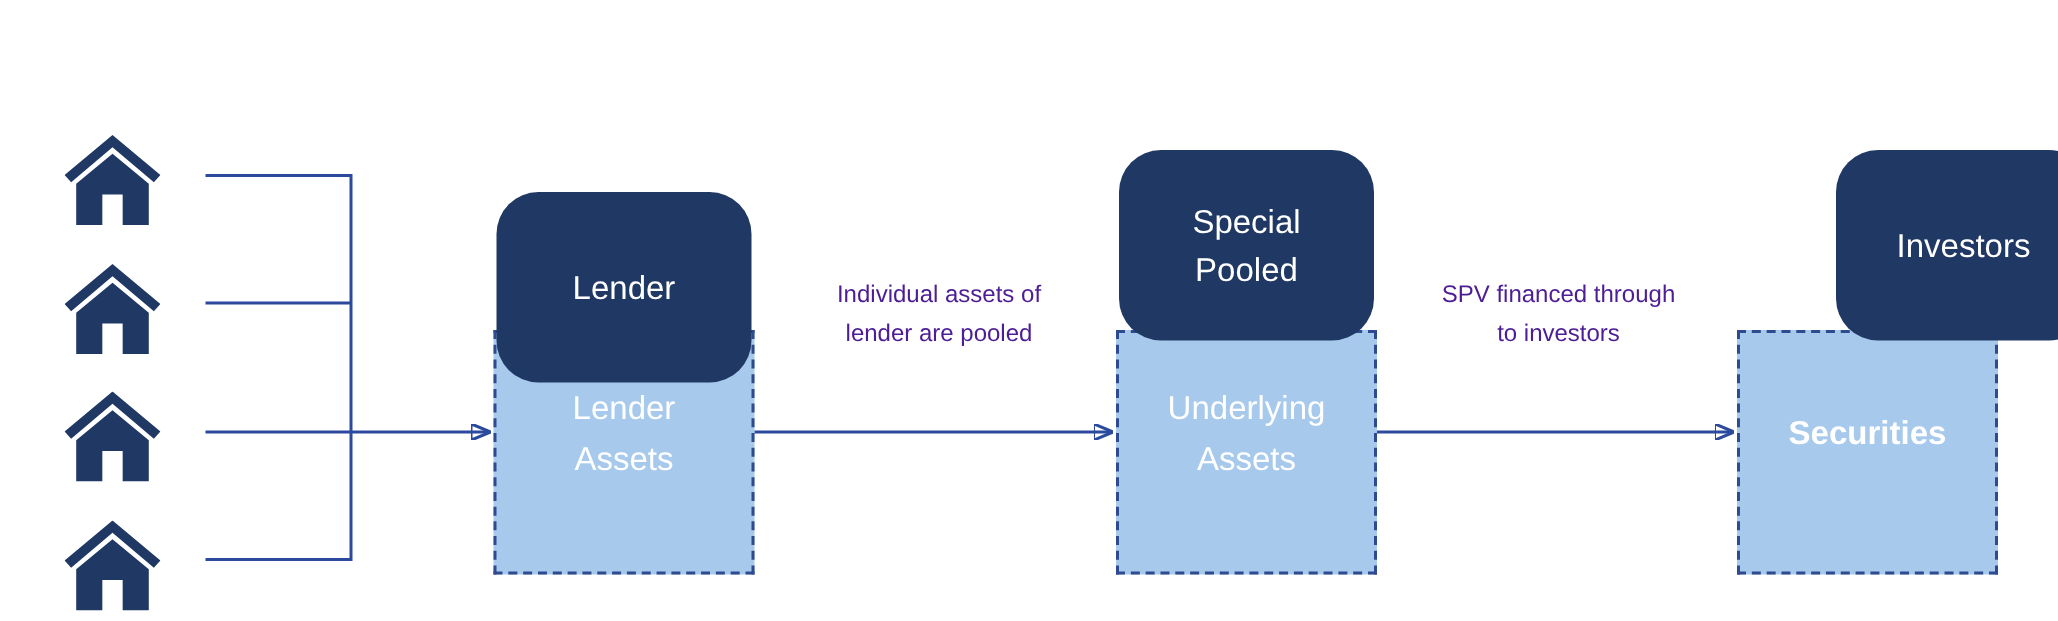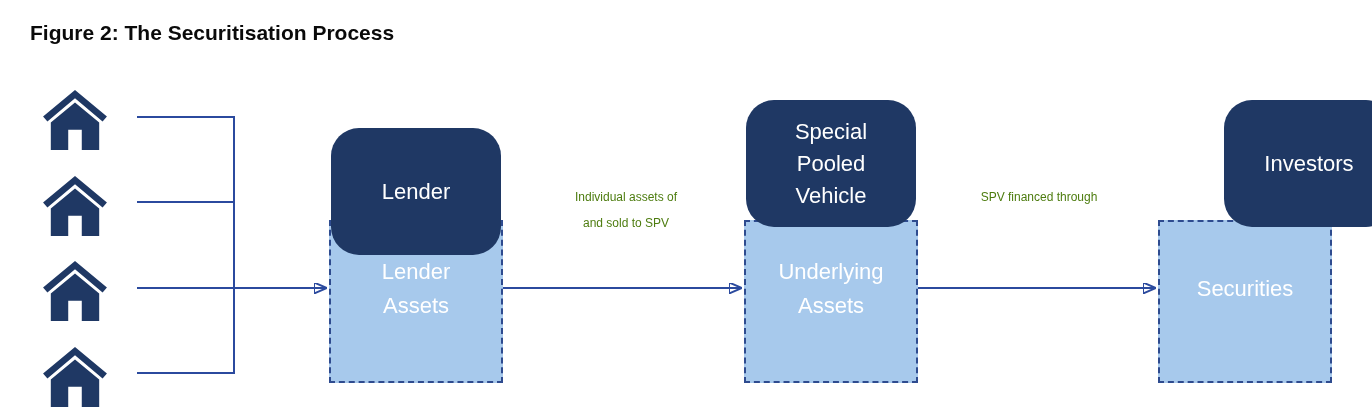--- a/index.html
+++ b/index.html
@@ -23,39 +23,38 @@
     position:absolute; top:220px; width:174px; height:163px;
     background:#A7C9EC; border:2px dashed #2E4B8F;
     display:flex; align-items:center; justify-content:center;
     padding-bottom:26px; z-index:1;
   }
   .box-dark {
     position:absolute; top:100px; width:170px; height:127px;
     background:#1F3864; border-radius:28px;
     display:flex; align-items:center; justify-content:center; z-index:2;
   }
-  .light-1 { left:329px; } .light-2 { left:744px; } .light-3 { left:1158px; }
+  .light-1 { left:329px; } .light-2 { left:744px; } .light-3 { left:1158px;font-weight:bold; }
   .dark-1  { left:331px;margin-top:28px; } .dark-2  { left:746px; } .dark-3  { left:1224px; }
 
   .top-label    { color:#ffffff; font-size:22px; line-height:32px; text-align:center; }
   .bottom-label { color:#ffffff; font-size:22px; line-height:34px; text-align:center; }
   .tline { display:block; }
 
   .annotation {
     position:absolute; top:184px; width:232px; z-index:2;
-    font-size:12px; line-height:26px; text-align:center; color:#4d7c0f;
+    font-size:16px; line-height:26px; text-align:center; color:#4c1d95;
   }
   .ann-1 { left:510px; } .ann-2 { left:923px;text-align:center; }
 </style>
 </head>
 <body>
 
 <div class="canvas">
 
-  <div class="title">Figure 2: The Securitisation Process</div>
 
   <svg class="connectors" width="1372" height="414" viewBox="0 0 1372 414">
     <defs>
       <marker id="ah" markerUnits="userSpaceOnUse" markerWidth="13" markerHeight="11" refX="12" refY="5.5" orient="auto">
         <path d="M0,0 L13,5.5 L0,11 Z" fill="#2B4A9E" stroke="none"></path>
       </marker>
     </defs>
     <path d="M137 117 H234"></path>
     <path d="M137 202 H234"></path>
     <path d="M137 373 H234"></path>
@@ -105,36 +104,36 @@
   <div class="box-light light-2">
     <div class="bottom-label">
         <span class="tline">Underlying</span>
         <span class="tline">Assets</span>
       </div>
   </div>
   <div class="box-dark dark-2">
     <div class="top-label">
         <span class="tline">Special</span>
         <span class="tline">Pooled</span>
-        <span class="tline">Vehicle</span>
       </div>
   </div>
 
   <div class="box-light light-3">
     <div class="bottom-label">
         <span class="tline">Securities</span>
       </div>
   </div>
   <div class="box-dark dark-3">
     <div class="top-label">
         <span class="tline">Investors</span>
       </div>
   </div>
 
   <div class="annotation ann-1">
       <span class="tline">Individual assets of</span>
-      <span class="tline">and sold to SPV</span>
+      <span class="tline">lender are pooled</span>
     </div>
   <div class="annotation ann-2">
       <span class="tline">SPV financed through</span>
+      <span class="tline">to investors</span>
     </div>
 
 </div>
 
 </body></html>

